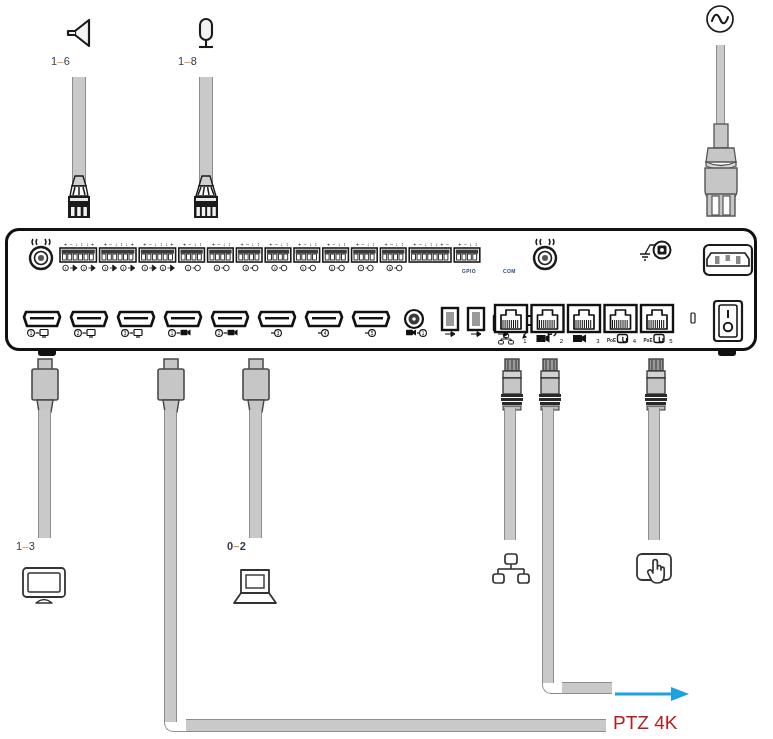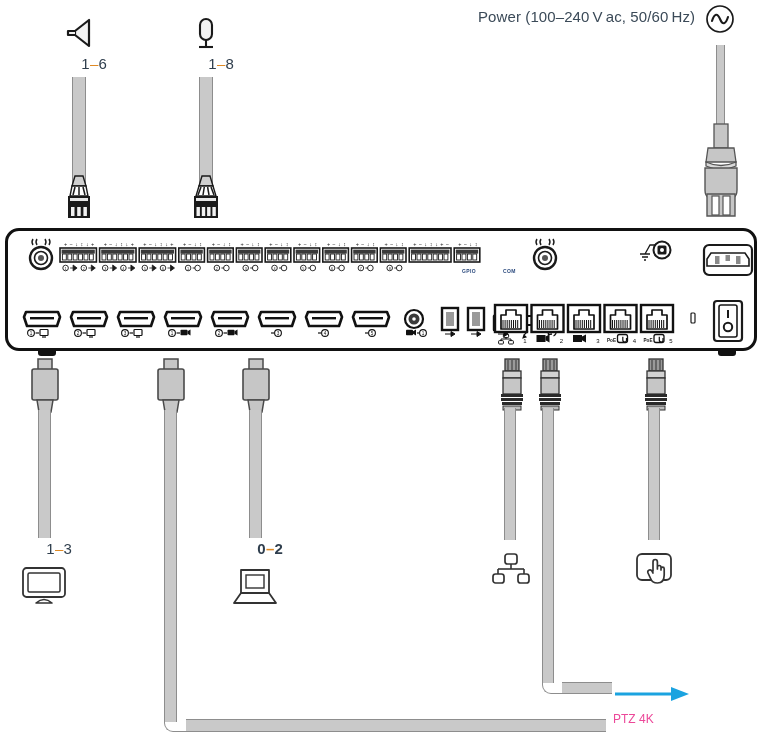--- a/index.html
+++ b/index.html
@@ -11,26 +11,26 @@
   }
   .stage{position:absolute;left:0;top:0;width:773px;height:739px;}
   .abs{position:absolute;}
 
   
   .lbl{
     position:absolute;font-size:15px;color:#3b4a58;
     white-space:nowrap;letter-spacing:.1px;
   }
   .numlbl{
-    position:absolute;font-size:15px;color:#2f3e4d;
-    white-space:nowrap;text-align:right;letter-spacing:.2px;
+    position:absolute;font-size:11px;color:#2f3e4d;
+    white-space:nowrap;text-align:left;letter-spacing:.2px;
   }
   .numlbl .dash{color:#e08a24;}
   .ptz{
-    position:absolute;font-size:12px;color:#ec4899;white-space:nowrap;
+    position:absolute;font-size:19px;color:#b91c1c;white-space:nowrap;
   }
 
   
   .cable{
     position:absolute;background:#c9c9c9;
     border-left:1px solid #8d8d8d;border-right:1px solid #8d8d8d;
     box-sizing:border-box;
   }
   .cable-h{
     position:absolute;background:#c9c9c9;
@@ -72,21 +72,20 @@
     <svg width="30" height="34" viewBox="0 0 30 34">
       <rect x="9" y="3" width="12" height="21" rx="6" fill="#f2f2f2" stroke="#1a1a1a" stroke-width="2.1"></rect>
       <line x1="15" y1="24" x2="15" y2="31" stroke="#1a1a1a" stroke-width="2.1"></line>
       <line x1="8" y1="31" x2="22" y2="31" stroke="#1a1a1a" stroke-width="2.1"></line>
     </svg>
   </div>
   <div class="numlbl" style="left:178px;top:55px;width:56px;">
     <span>1</span><span class="dash">–</span><span>8</span>
   </div>
 
-  <div class="lbl" style="left:478px;top:8px;">Power (100–240 V ac, 50/60 Hz)</div>
   <div class="abs" style="left:705px;top:4px;">
     <svg width="30" height="30" viewBox="0 0 30 30">
       <circle cx="15" cy="15" r="13" fill="#ffffff" stroke="#1a1a1a" stroke-width="1.7"></circle>
       <path d="M7 17 C9.5 9, 12.5 9, 15 15 C17.5 21, 20.5 21, 23 13" fill="none" stroke="#1a1a1a" stroke-width="2.1" stroke-linecap="round"></path>
     </svg>
   </div>
 
   <div class="cable" style="left:72px;top:77px;width:14px;height:108px;"></div>
   <div class="abs" style="left:64px;top:176px;">
     <svg width="30" height="48" viewBox="0 0 30 48">

